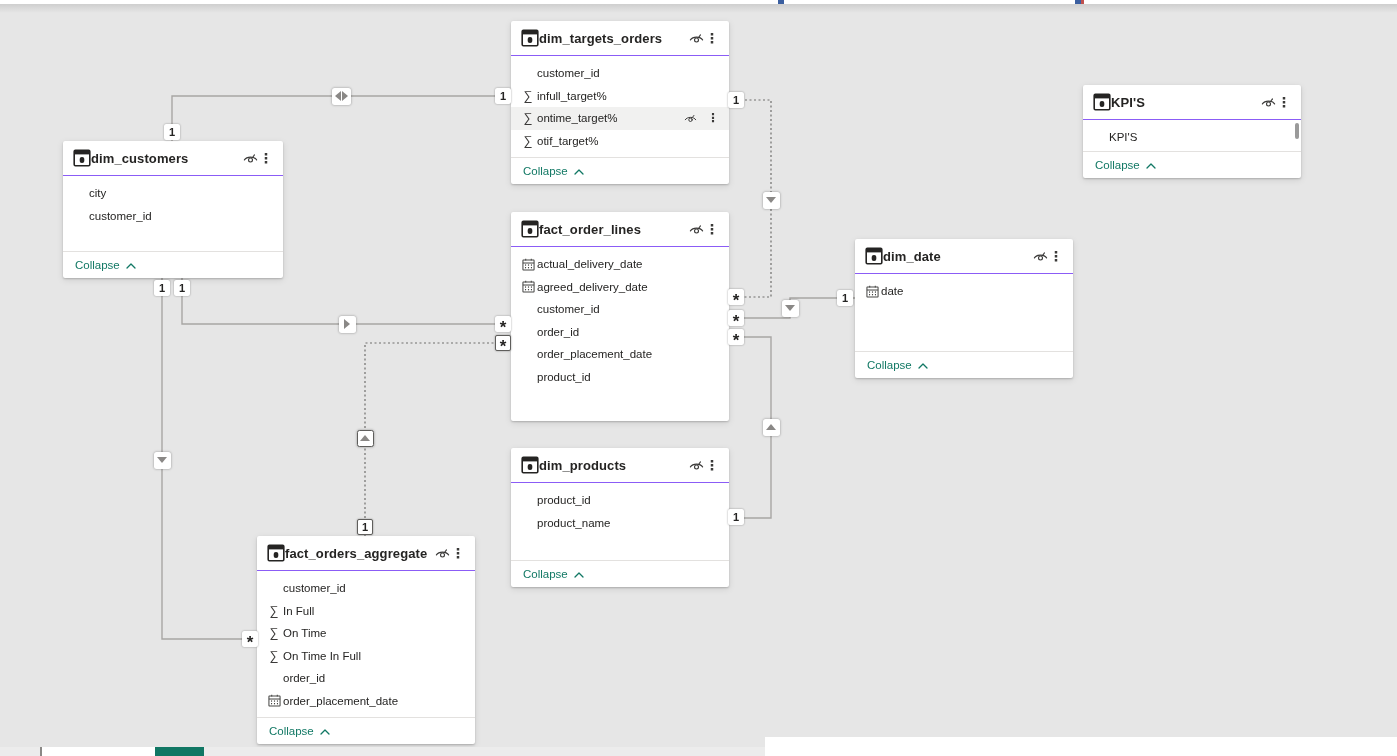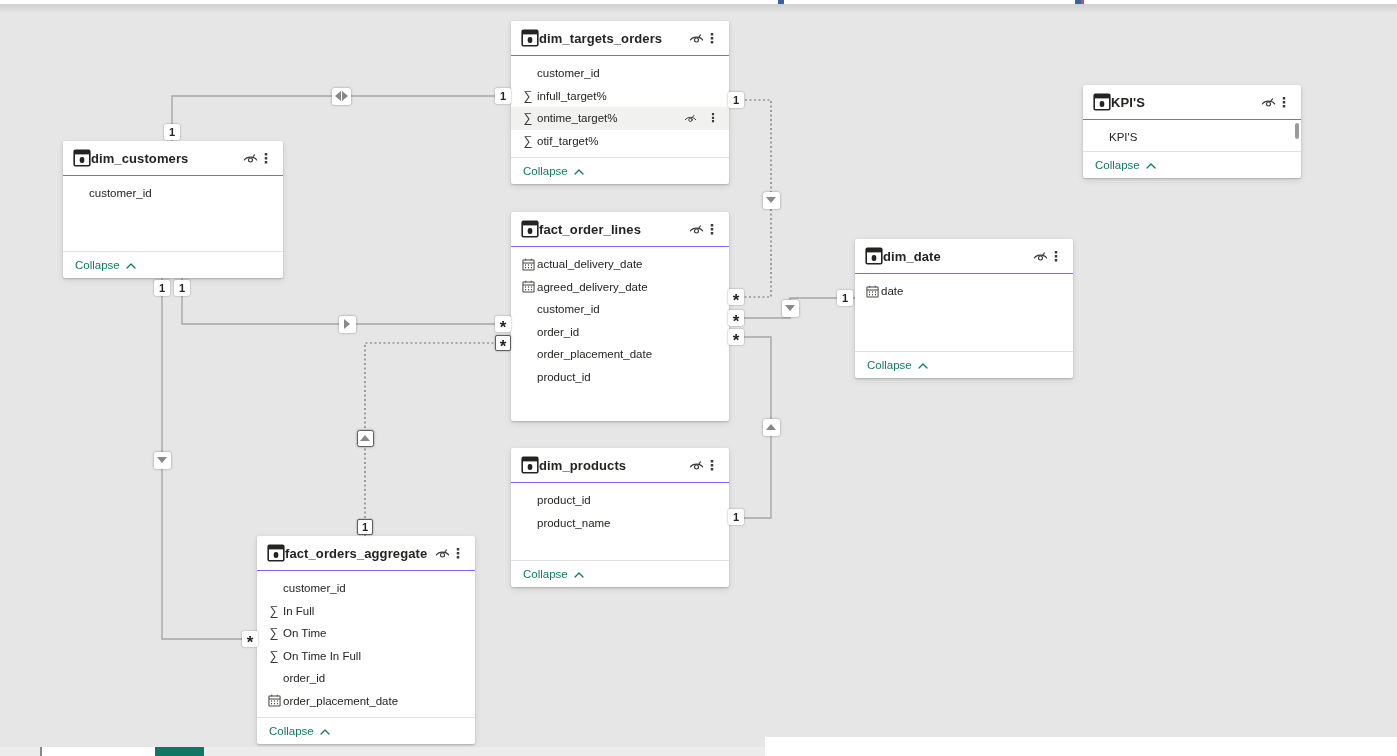--- a/index.html
+++ b/index.html
@@ -210,20 +210,24 @@
             <path d="M1.5 9.5 C4 5.5, 12 5.5, 14.5 9.5"></path>
             <circle cx="8" cy="9.6" r="2.1"></circle>
             <path d="M12.2 4.2 L10.6 6.4"></path>
           </svg>
         </span>
         <span class="dots">⋮</span>
       </div>
       <div class="card-body">
         <div class="field-row">
           <span class="field-icon"></span>
+          <span class="field-name">city</span>
+        </div>
+        <div class="field-row">
+          <span class="field-icon"></span>
           <span class="field-name">customer_id</span>
         </div>
       </div>
       <div class="card-footer">
         <span>Collapse</span>
         <span><svg width="10" height="6" viewBox="0 0 10 6" fill="none" stroke="#117864" stroke-width="1.3" stroke-linecap="round" stroke-linejoin="round">
             <path d="M1 5 L5 1 L9 5"></path>
           </svg></span>
       </div>
     </div>

